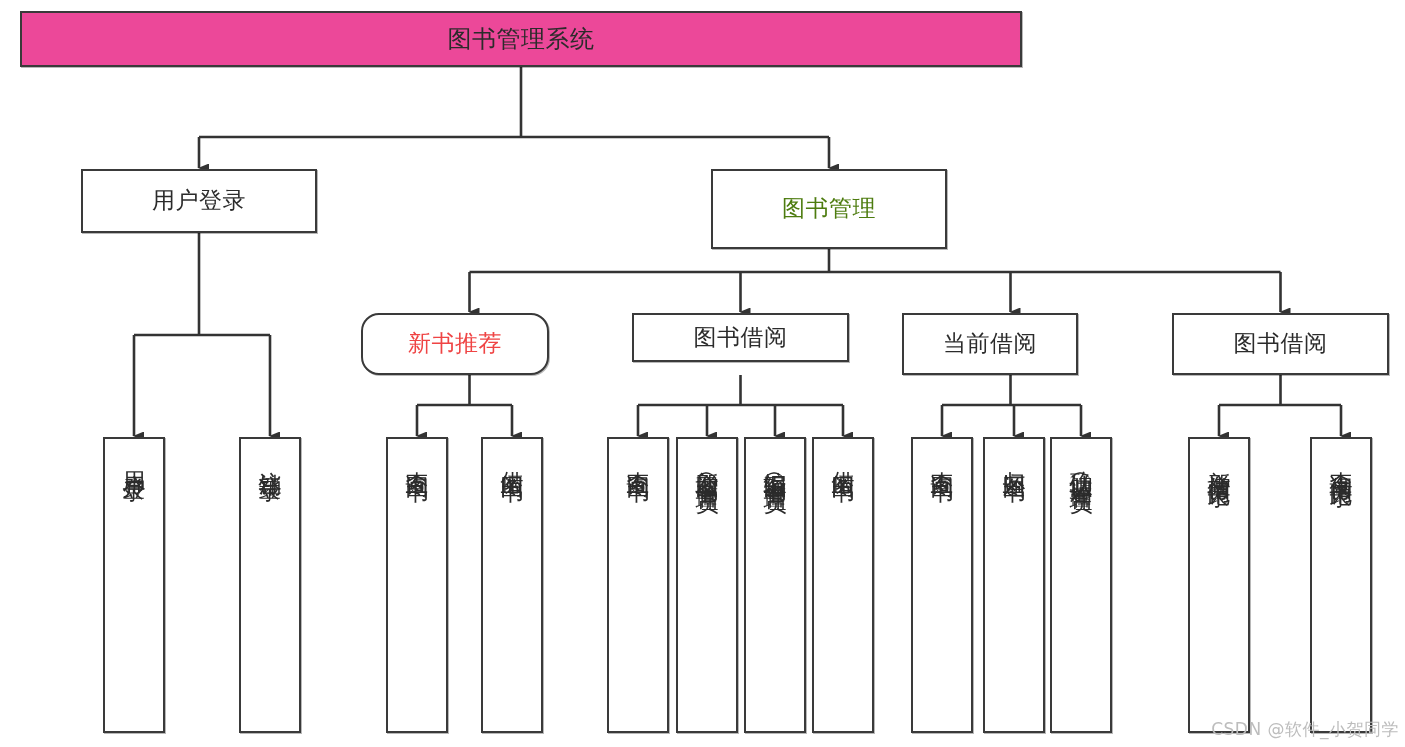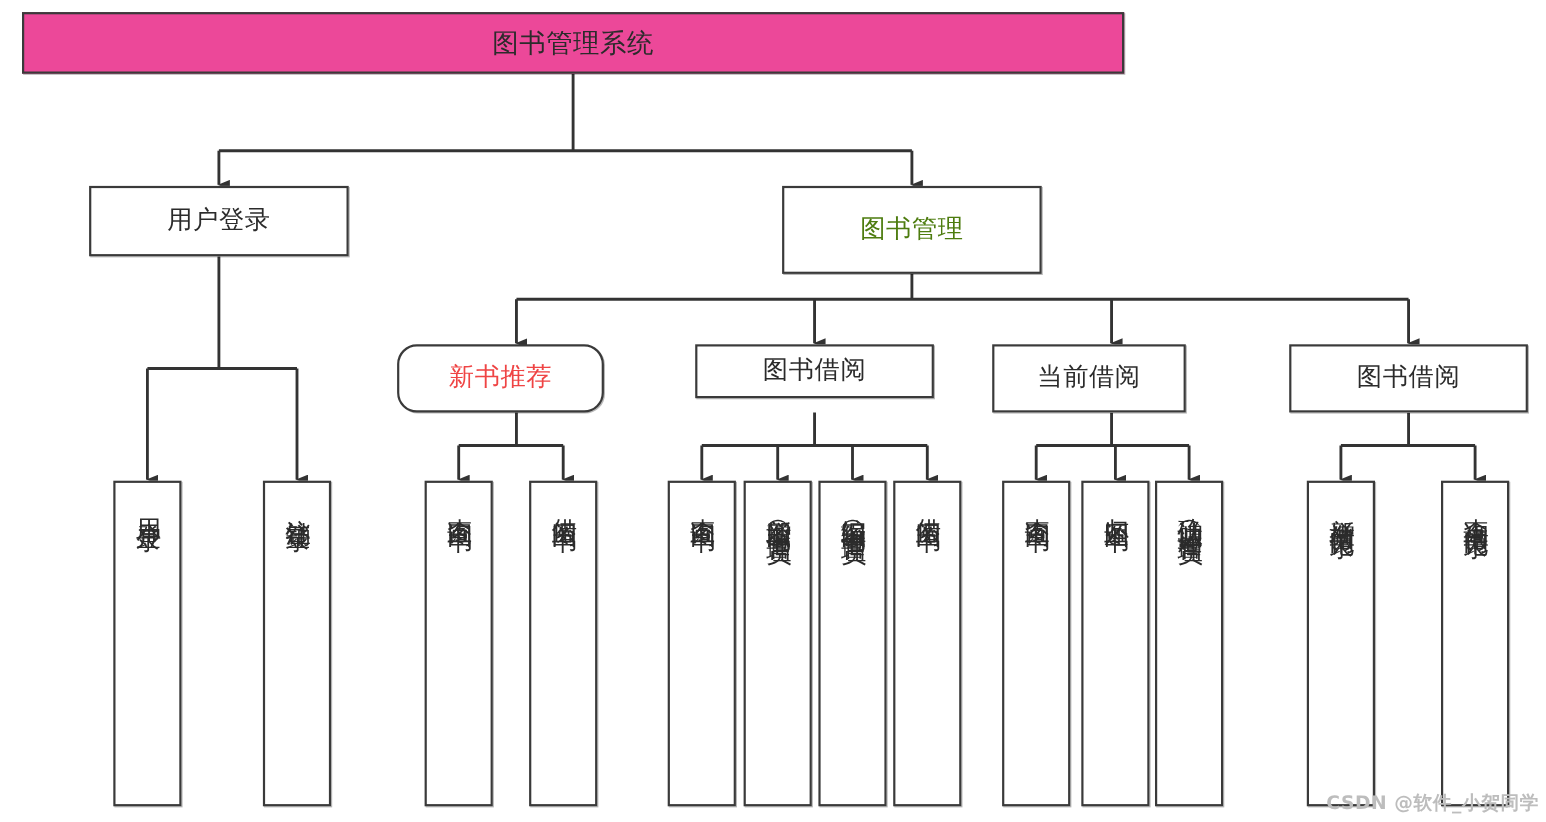--- a/index.html
+++ b/index.html
@@ -63,21 +63,20 @@
 
   #watermark {
     position: absolute;
     right: 6px;
     bottom: 6px;
     font-size: 17px;
     color: #bdbdbd;
     letter-spacing: 0.5px;
     white-space: nowrap;
     user-select: none;
-    font-weight: bold;
   }
 </style>
 </head>
 <body>
 
 <div id="diagram-root">
 
   <svg id="edges-layer" viewBox="0 0 1405 747" width="1405" height="747" xmlns="http://www.w3.org/2000/svg">
     <defs>
       <marker id="arrowhead" markerWidth="9" markerHeight="11" refX="4.5" refY="10" orient="auto" markerUnits="userSpaceOnUse">

